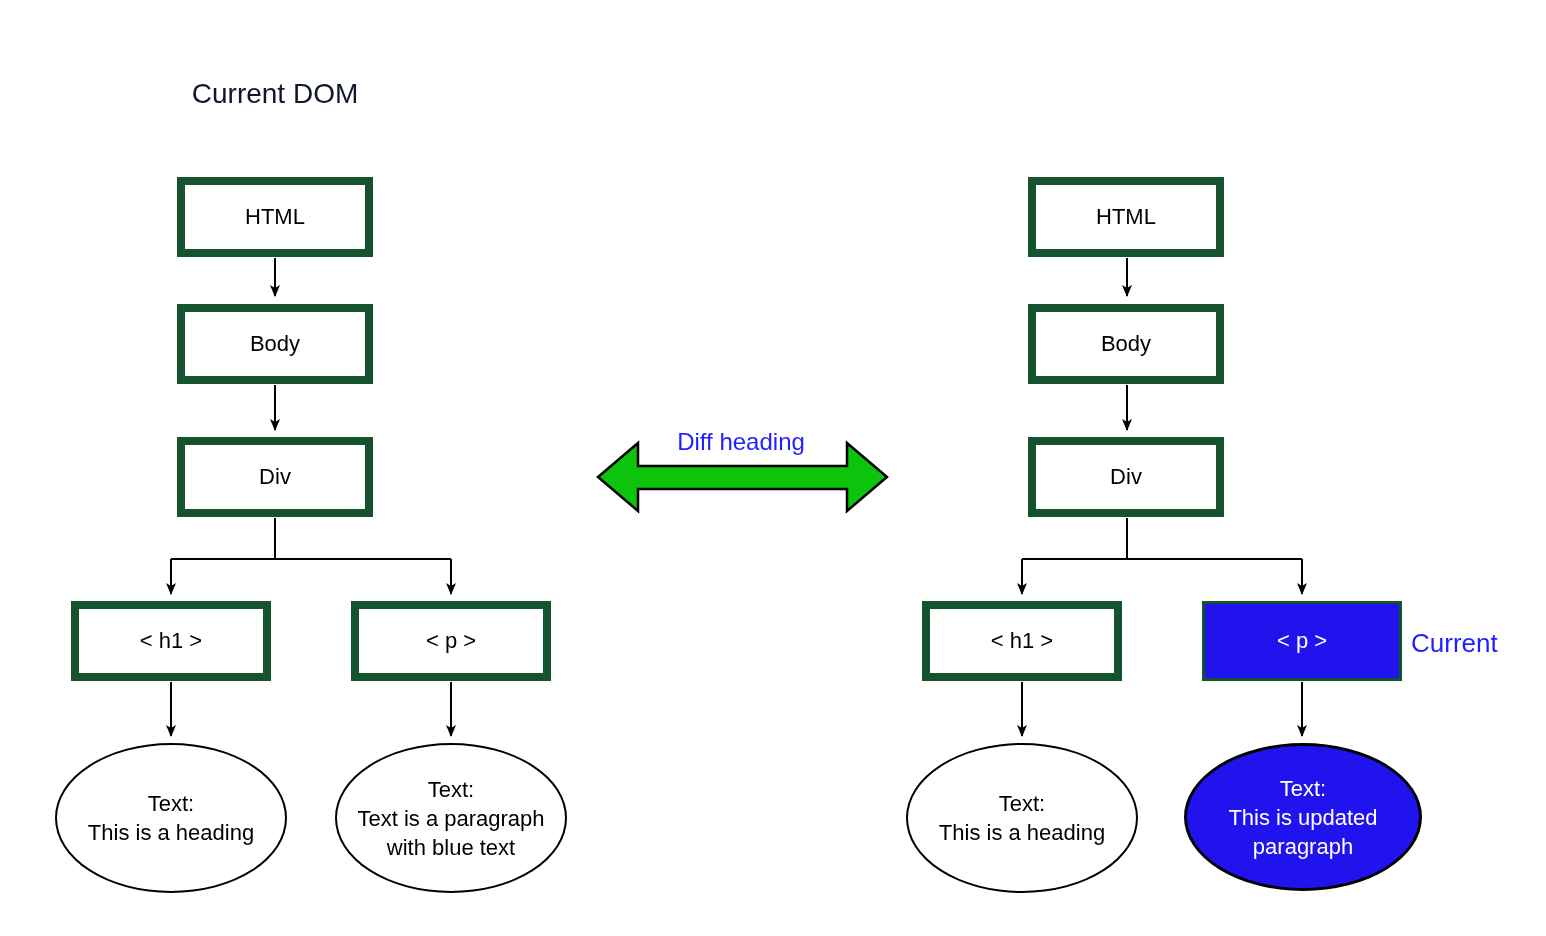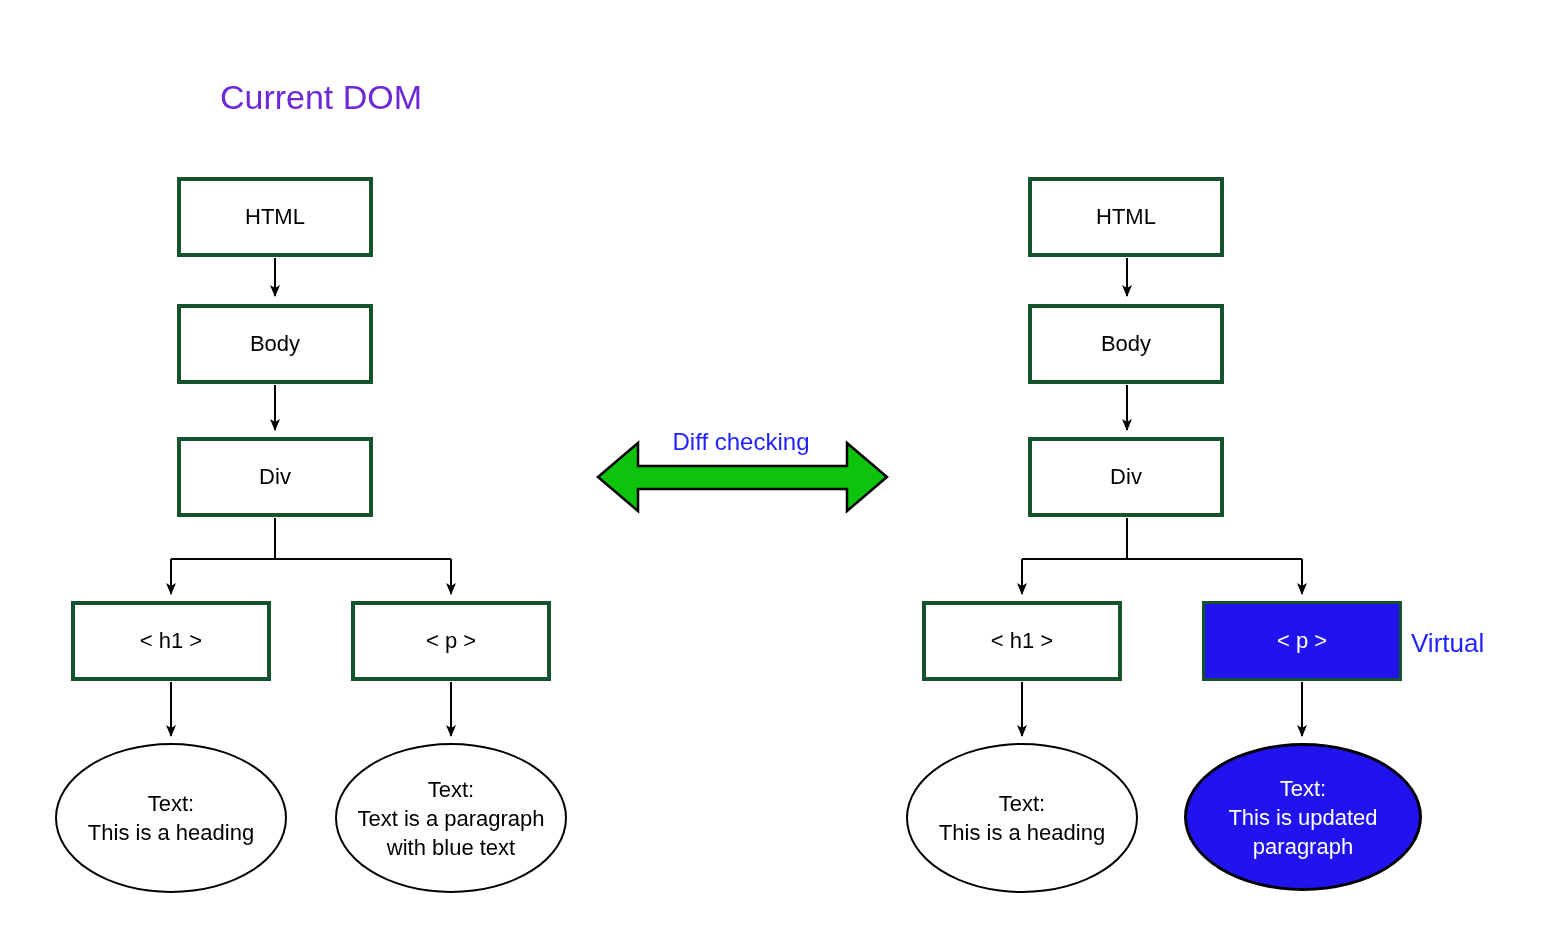--- a/index.html
+++ b/index.html
@@ -3,25 +3,25 @@
 <meta charset="utf-8">
 <style>
   html,body { margin:0; padding:0; background:#ffffff; }
   .stage {
     position:relative; width:1546px; height:936px; background:#ffffff;
     font-family:"Liberation Sans", sans-serif; color:#000; overflow:hidden;
   }
   svg.layer { position:absolute; left:0; top:0; width:1546px; height:936px; }
   .title {
     position:absolute; transform:translateX(-50%);
-    font-size:34px; color:#6d28d9; white-space:nowrap;margin-left:46px;
+    font-size:28px; color:#0f172a; white-space:nowrap;
   }
   .node {
     position:absolute; box-sizing:border-box;
-    border:4px solid #14532d; background:#fff;
+    border:8px solid #14532d; background:#fff;
     display:flex; align-items:center; justify-content:center;
     font-size:22px; white-space:nowrap;
   }
   .node.blue { background:var(--node_blue,#2013ee); color:#fff; border-width:3px; }
   .ellipse {
     position:absolute; box-sizing:border-box;
     border:2px solid #000; border-radius:50%; background:#fff;
     display:flex; flex-direction:column; align-items:center; justify-content:center;
     font-size:22px; line-height:29px; text-align:center;
   }
@@ -58,22 +58,22 @@
     <line x1="1022" y1="559" x2="1022" y2="594" stroke="#000" stroke-width="2" marker-end="url(#arrow)"></line>
     <line x1="1302" y1="559" x2="1302" y2="594" stroke="#000" stroke-width="2" marker-end="url(#arrow)"></line>
     <line x1="1022" y1="682" x2="1022" y2="736" stroke="#000" stroke-width="2" marker-end="url(#arrow)"></line>
     <line x1="1302" y1="682" x2="1302" y2="736" stroke="#000" stroke-width="2" marker-end="url(#arrow)"></line>
 
     <polygon points="598,477 638,443 638,466 847,466 847,443 887,477 847,511 847,489 638,489 638,511" fill="var(--arrow_green,#0bc40b)" stroke="#000" stroke-width="2.5" stroke-linejoin="miter"></polygon>
   </svg>
 
   <div class="title" style="left:275px; top:78px;">Current DOM</div>
 
-  <div class="blue-label diff-label" style="left:741px; top:428px;">Diff checking</div>
-  <div class="blue-label updated-label" style="left:1411px; top:628px;">Virtual</div>
+  <div class="blue-label diff-label" style="left:741px; top:428px;">Diff heading</div>
+  <div class="blue-label updated-label" style="left:1411px; top:628px;">Current</div>
 
   <div class="node" style="left:177px; top:177px; width:196px; height:80px;">HTML</div>
   <div class="node" style="left:177px; top:304px; width:196px; height:80px;">Body</div>
   <div class="node" style="left:177px; top:437px; width:196px; height:80px;">Div</div>
   <div class="node" style="left:71px; top:601px; width:200px; height:80px;">&lt; h1 &gt;</div>
   <div class="node" style="left:351px; top:601px; width:200px; height:80px;">&lt; p &gt;</div>
 
   <div class="ellipse" style="left:55px; top:743px; width:232px; height:150px;">
     <span>Text:</span>
     <span>This is a heading</span>

